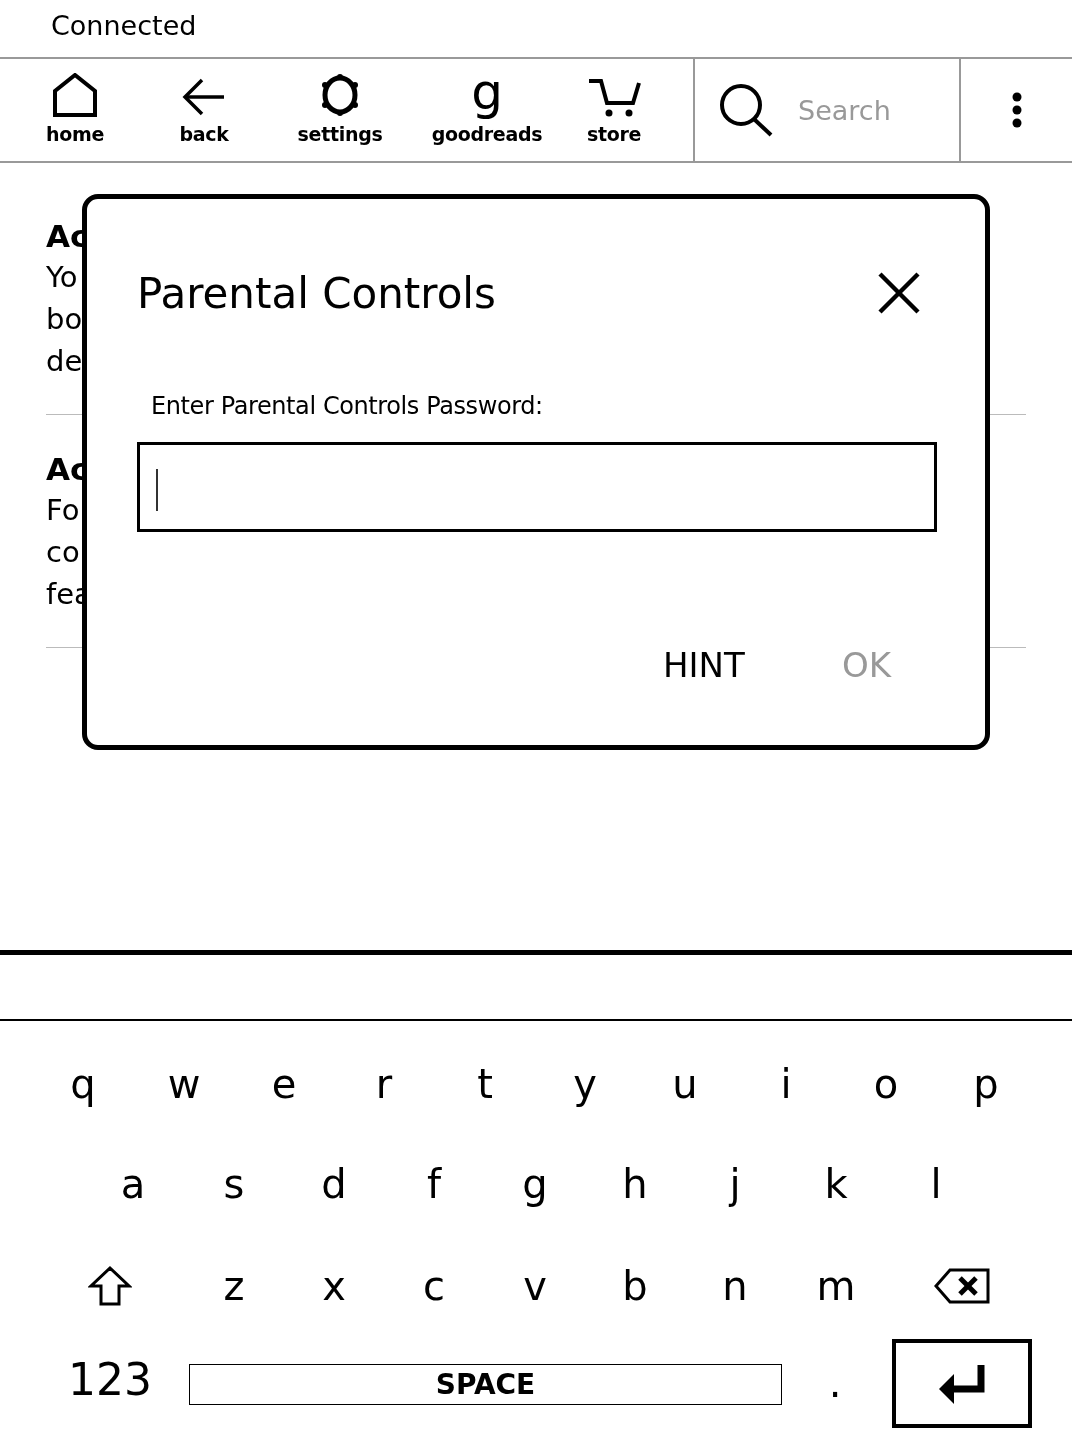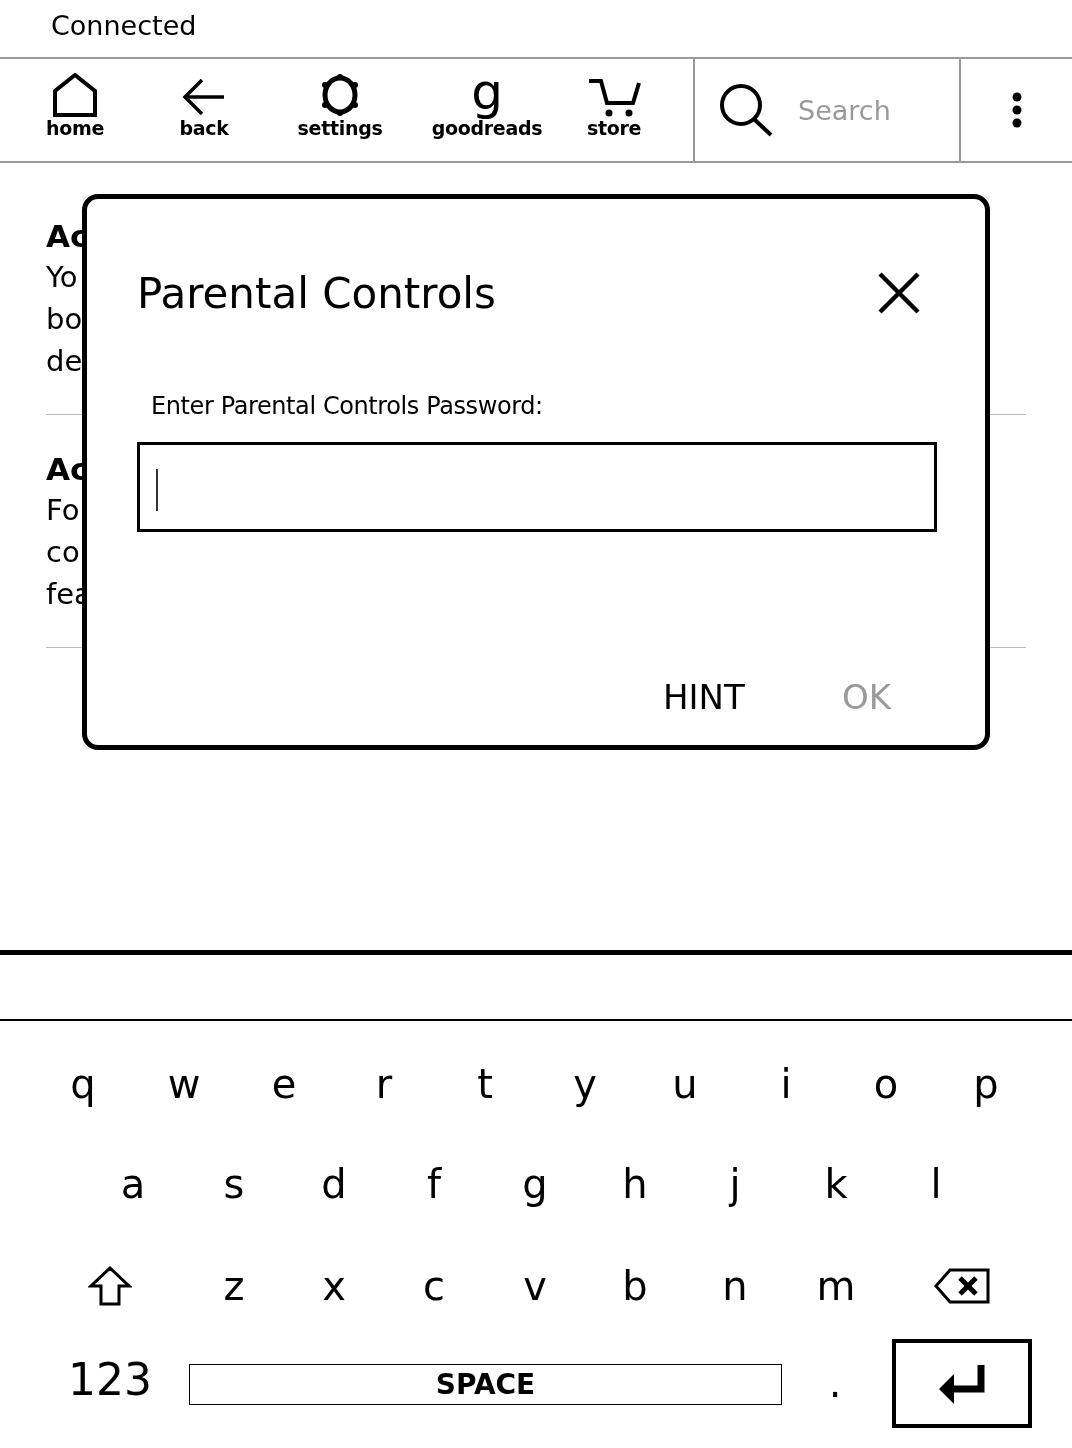--- a/index.html
+++ b/index.html
@@ -14,21 +14,21 @@
   .status-right .wifi { width: 40px; height: 30px; margin-right: 22px; }
   .status-right .batt-pct { font-size: 23px; margin-right: 2px; }
   .status-right .batt { width: 54px; height: 28px; margin-right: 26px; }
   .status-right .clock { font-size: 27px; }
 
   
   .toolbar { position: absolute; left: 0; top: 57px; width: 1072px; height: 106px;
              border-top: 2px solid #999; border-bottom: 2px solid #999; }
   .tb-item { position: absolute; top: 0; height: 102px; display: flex; flex-direction: column; align-items: center; }
   .tb-item .ico { height: 58px; display: flex; align-items: flex-end; justify-content: center; }
-  .tb-item .lbl { font-size: 19px; font-weight: bold; margin-top: 0; letter-spacing: -0.3px; }
+  .tb-item .lbl { font-size: 19px; font-weight: bold; margin-top: 6px; letter-spacing: -0.3px; }
   .tb-sep { position: absolute; top: 0; width: 2px; height: 102px; background: #999; }
   .search-box { position: absolute; left: 696px; top: 0; width: 264px; height: 102px; display: flex; align-items: center; }
   .search-box svg { margin-left: 22px; }
   .search-box .ph { margin-left: 24px; font-size: 27px; color: #999; }
   .menu-btn { position: absolute; left: 962px; top: 0; width: 110px; height: 102px; display: flex; align-items: center; justify-content: center; }
 
   
   .bg-section { position: absolute; left: 46px; width: 980px; }
   .bg-title { font-size: 31px; font-weight: bold; line-height: 40px; }
   .bg-text { font-size: 29px; line-height: 42px; }
@@ -36,21 +36,21 @@
 
   
   .dialog { position: absolute; left: 82px; top: 194px; width: 908px; height: 556px;
             border: 5px solid #000; border-radius: 16px; background: #fff; }
   .dlg-title { position: absolute; left: 50px; top: 70px; font-size: 42px; }
   .dlg-close { position: absolute; left: 790px; top: 72px; width: 44px; height: 44px; }
   .dlg-label { position: absolute; left: 64px; top: 193px; font-size: 24px; font-weight: normal; letter-spacing: -0.4px; }
   .dlg-input { position: absolute; left: 50px; top: 243px; width: 800px; height: 90px;
                border: 3px solid #000; background: #fff; }
   .dlg-input .caret { position: absolute; left: 16px; top: 24px; width: 2px; height: 42px; background: #333; }
-  .dlg-btn { position: absolute; top: 446px; font-size: 34px; background: none; border: none; font-family: "DejaVu Sans", sans-serif; margin-top: 32px; }
+  .dlg-btn { position: absolute; top: 446px; font-size: 34px; background: none; border: none; font-family: "DejaVu Sans", sans-serif; }
   .dlg-btn.hint { left: 576px; color: #000; }
   .dlg-btn.ok { left: 755px; color: #999; }
 
   
   .kb-top-line { position: absolute; left: 0; top: 950px; width: 1072px; height: 5px; background: #000; }
   .kb-candidate-line { position: absolute; left: 0; top: 1019px; width: 1072px; height: 2px; background: #000; }
   .key { position: absolute; font-size: 40px; width: 60px; text-align: center; line-height: 60px; height: 60px; }
   .key-shift, .key-del { position: absolute; display: flex; align-items: center; justify-content: center; }
   .key-123 { position: absolute; left: 62px; top: 1354px; font-size: 44px; width: 96px; text-align: center; }
   .key-space { position: absolute; left: 189px; top: 1364px; width: 593px; height: 41px; border: 1.5px solid #000;

